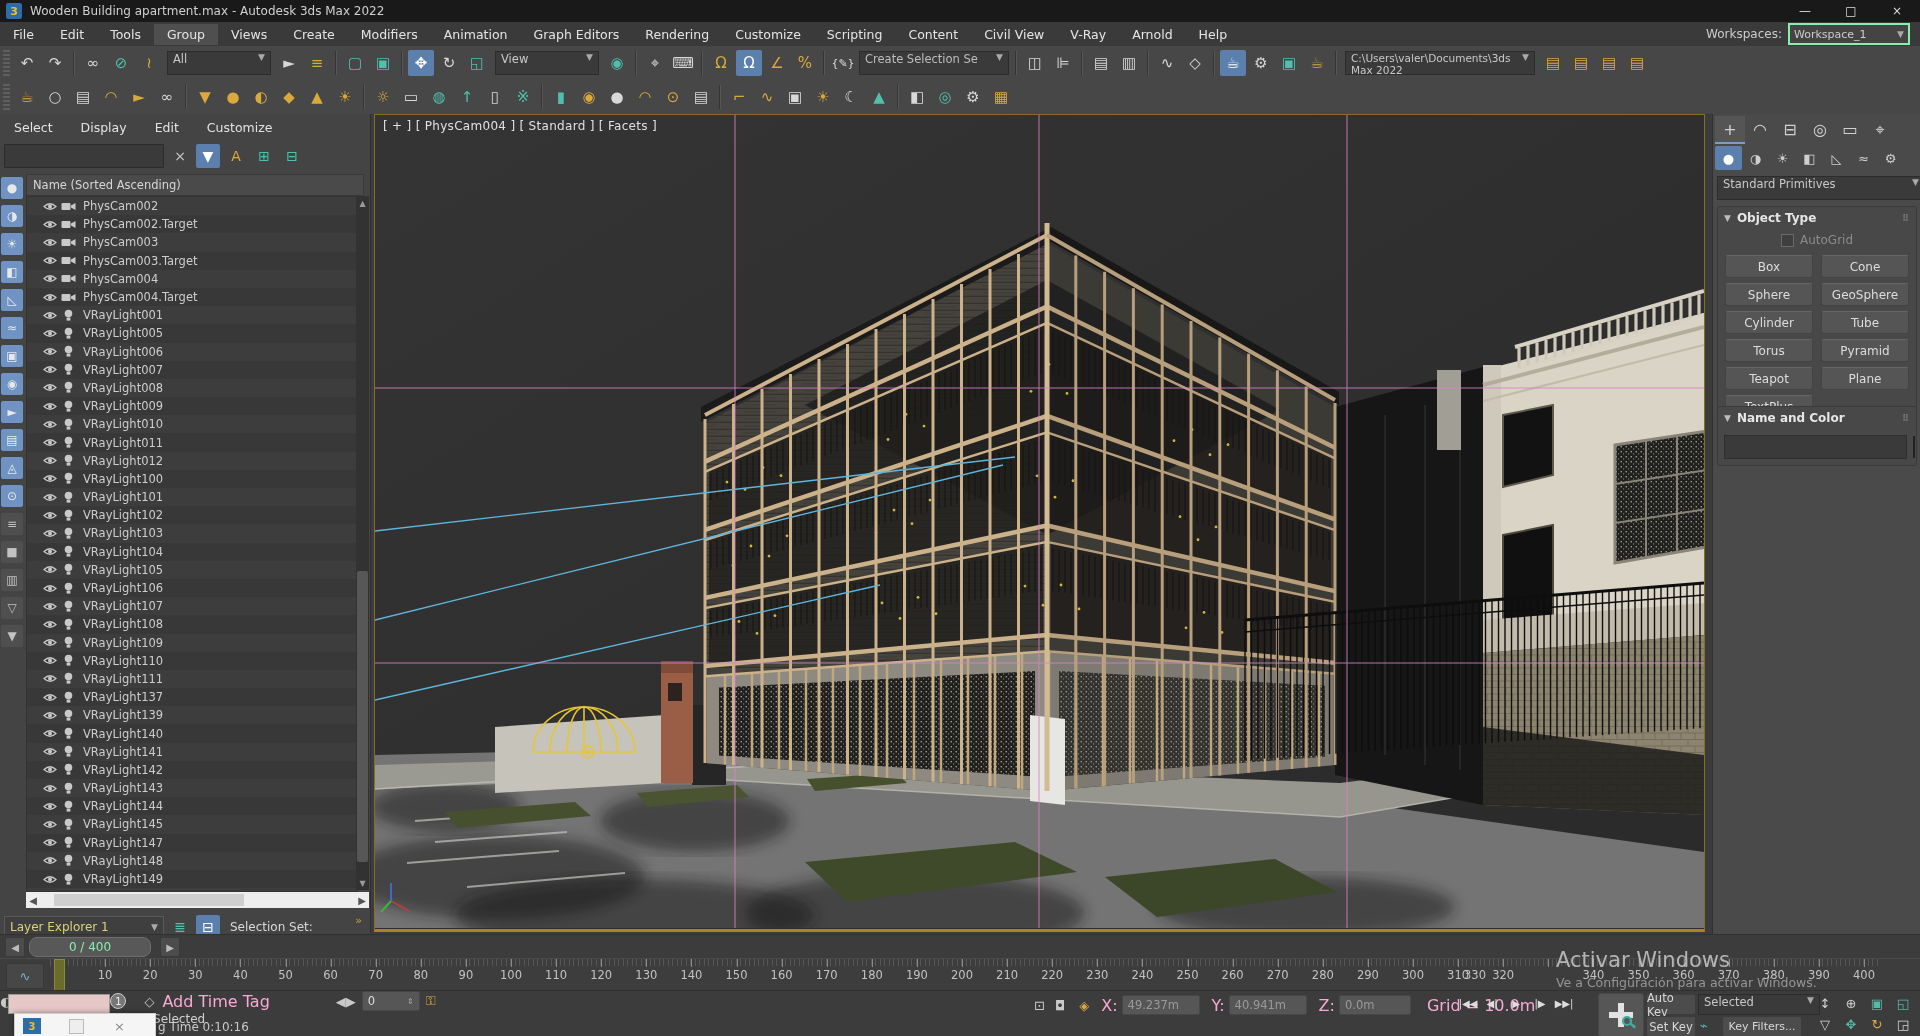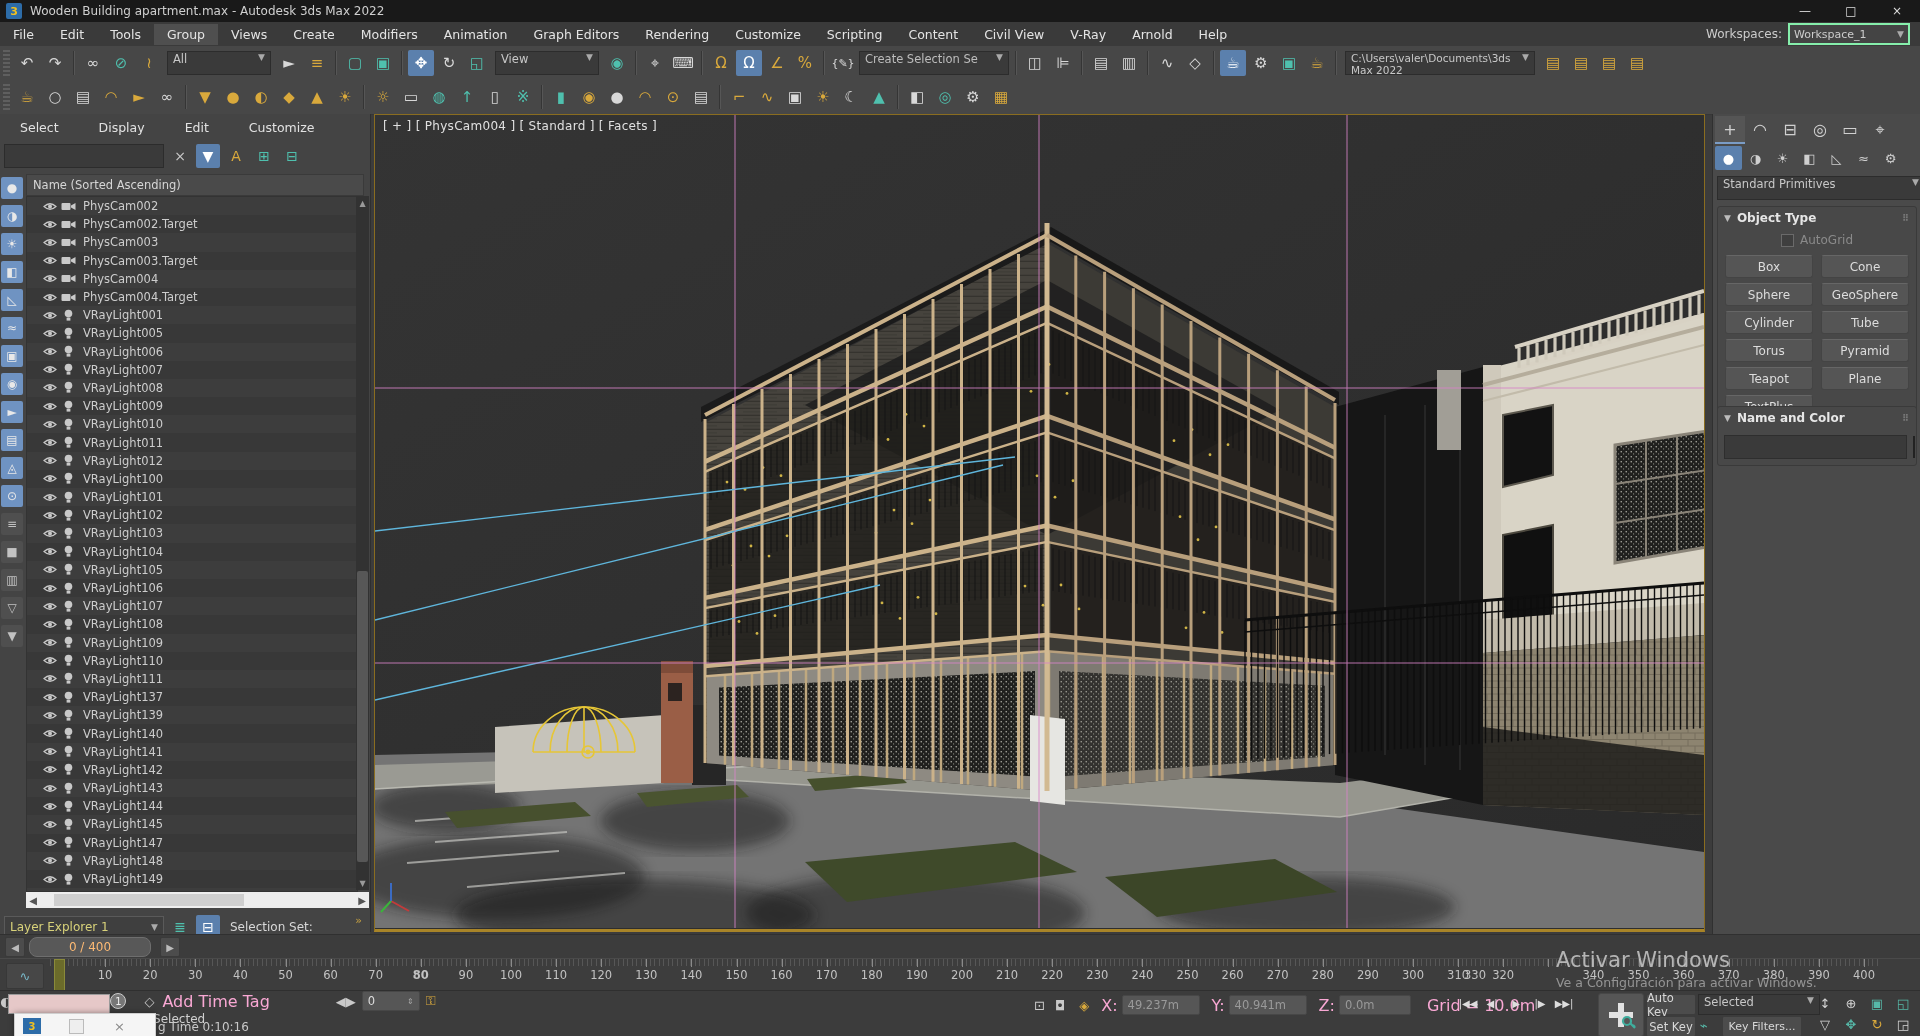--- a/index.html
+++ b/index.html
@@ -44,21 +44,21 @@
   .i-snap::before{content:"Ω"} .i-ang::before{content:"∠"} .i-pct::before{content:"%"}
   .i-named::before{content:"{✎}";font-size:11px}
   .i-mirror::before{content:"◫"} .i-align::before{content:"⊫"}
   .i-tgl1::before{content:"▤"} .i-tgl2::before{content:"▥"}
   .i-curve::before{content:"∿"} .i-schem::before{content:"◇"}
   .i-mate::before{content:"☕"} .i-rset::before{content:"⚙"} .i-rfw::before{content:"▣"} .i-rend::before{content:"☕"}
   .i-folder::before{content:"▤"}
   
   #sepanel{left:0;top:114px;width:370px;height:818px;background:#444;border-right:1px solid #2f2f2f;}
   #semenu{left:0;top:0;width:100%;height:26px;display:flex;align-items:center;}
-  .semenu-item{padding:4px 20px;color:#e2e2e2;font-size:12.5px;}
+  .semenu-item{padding:4px 14px;color:#e2e2e2;font-size:12.5px;}
   #sesearchrow{left:4px;top:28px;width:360px;height:28px;display:flex;align-items:center;}
   #sesearch{width:150px;height:22px;background:#3a3a3a;border:1px solid #2c2c2c;color:#ccc;
             font-size:11px;padding:0 4px;font-family:inherit;}
   .sicon{width:24px;height:24px;display:flex;align-items:center;justify-content:center;color:#c9c9c9;
          font-size:14px;margin-left:4px;border-radius:2px;}
   .sicon.active{background:#5b80ad;color:#fff;}
   .sicon.teal{color:#4fc0ae;}
   #seheader{left:26px;top:60px;width:330px;height:20px;background:#4a4a4a;border:1px solid #3a3a3a;
             display:flex;align-items:center;padding-left:6px;color:#d6d6d6;font-size:11.5px;}
   #fstrip{left:0;top:60px;width:24px;height:714px;display:flex;flex-direction:column;}
@@ -104,21 +104,21 @@
   .otbtn{height:21px;background:#555;border:1px solid #444;border-top-color:#666;border-radius:3px;
          color:#ddd;display:flex;align-items:center;justify-content:center;font-size:12px;}
   #ncbody{display:flex;align-items:center;padding:6px;}
   #ncname{flex:1;height:20px;background:#3a3a3a;border:1px solid #2e2e2e;}
   #ncswatch{width:22px;height:20px;margin-left:6px;border:1px solid #222;}
   
   #timeslider{left:0;top:934px;width:1920px;height:24px;background:#3c3c3c;border-top:1px solid #303030;display:flex;align-items:center;}
   .tsarr{width:18px;height:18px;background:#4c4c4c;border:1px solid #3a3a3a;color:#bbb;display:flex;
          align-items:center;justify-content:center;font-size:10px;margin-left:5px;border-radius:2px;}
   #framebox{width:120px;height:18px;background:#585858;border:1px solid #6e6e6e;border-radius:8px;margin:0 4px;
-            display:flex;align-items:center;justify-content:center;color:#fdba74;font-size:12px;}
+            display:flex;align-items:center;justify-content:center;color:#86efac;font-size:12px;}
   #ruler{left:0;top:958px;width:1920px;height:32px;background:#3d3d3d;border-top:1px solid #4a4a4a;}
   #rulericon{left:6px;top:4px;width:36px;height:24px;background:#474747;border:1px solid #383838;border-radius:2px;
              color:#79b8c8;display:flex;align-items:center;justify-content:center;font-size:13px;}
   #rulertrack{left:50px;top:0px;width:1830px;height:32px;overflow:hidden;
       background:repeating-linear-gradient(90deg,#575757 0 1px,transparent 1px 4.51px);
       background-size:100% 7px;background-repeat:no-repeat;}
   .tick{position:absolute;top:9px;transform:translateX(-50%);color:#c2c2c2;font-size:11.5px;}
   .tickmark{position:absolute;top:0;width:1px;height:8px;background:#8a8a8a;}
   #curframe{left:54px;top:0;width:9px;height:32px;background:#6b6b2a;border:1px solid #8a8a3a;}
   
@@ -1655,21 +1655,21 @@
         <div class="tick" style="left: 145.3px;">30</div>
         <div class="tickmark" style="left: 190.4px;"></div>
         <div class="tick" style="left: 190.4px;">40</div>
         <div class="tickmark" style="left: 235.5px;"></div>
         <div class="tick" style="left: 235.5px;">50</div>
         <div class="tickmark" style="left: 280.6px;"></div>
         <div class="tick" style="left: 280.6px;">60</div>
         <div class="tickmark" style="left: 325.7px;"></div>
         <div class="tick" style="left: 325.7px;">70</div>
         <div class="tickmark" style="left: 370.8px;"></div>
-        <div class="tick" style="left: 370.8px; font-weight: bold;">80</div>
+        <div class="tick" style="left: 370.8px;">80</div>
         <div class="tickmark" style="left: 415.9px;"></div>
         <div class="tick" style="left: 415.9px;">90</div>
         <div class="tickmark" style="left: 461px;"></div>
         <div class="tick" style="left: 461px;">100</div>
         <div class="tickmark" style="left: 506.1px;"></div>
         <div class="tick" style="left: 506.1px;">110</div>
         <div class="tickmark" style="left: 551.2px;"></div>
         <div class="tick" style="left: 551.2px;">120</div>
         <div class="tickmark" style="left: 596.3px;"></div>
         <div class="tick" style="left: 596.3px;">130</div>

